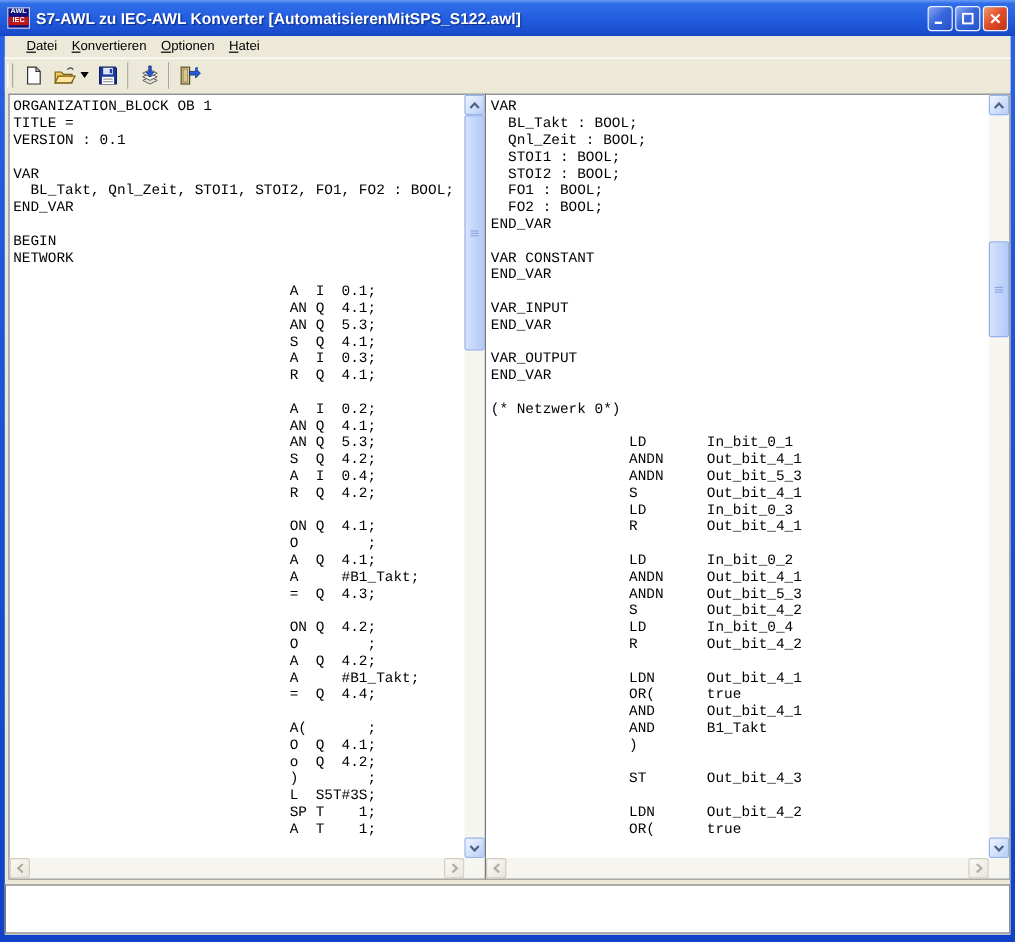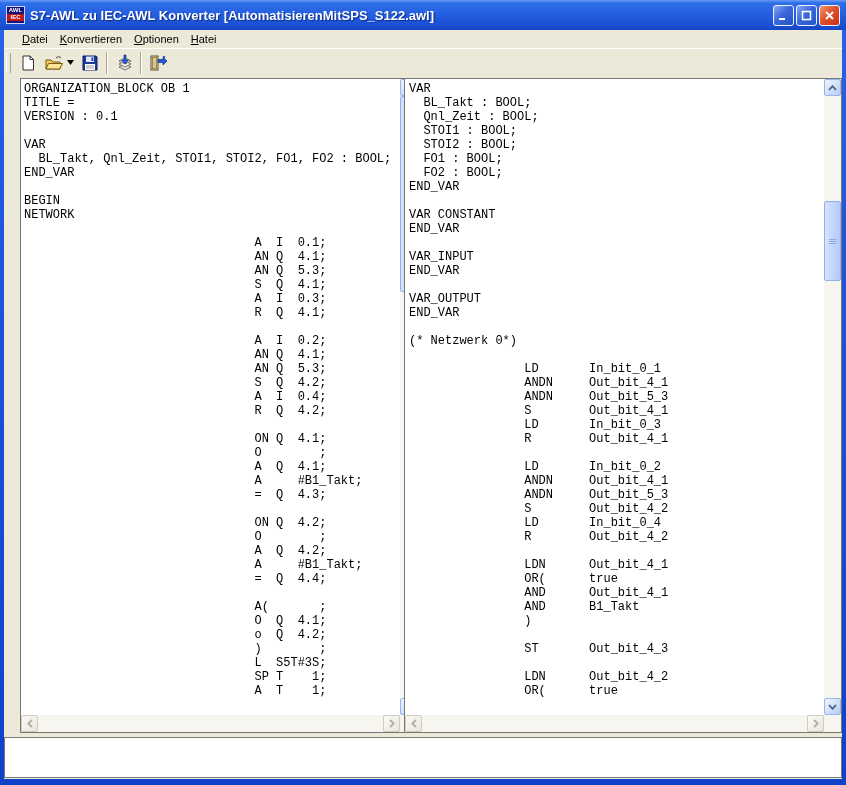--- a/index.html
+++ b/index.html
@@ -61,21 +61,21 @@
     width:24px;height:24px;display:flex;align-items:center;justify-content:center;
     margin:0 1px;
   }
   .tbtn.narrow{width:11px;margin-left:-2px;}
   .tsep{width:1px;height:22px;background:#a9a593;border-right:1px solid #fff;margin:0 3px;}
   
   .pane{
     position:absolute;top:48px;height:655px;background:#fff;
     border:1px solid #777;box-sizing:border-box;
   }
-  .pane.left{left:16px;width:398px;padding-left:12px;}
+  .pane.left{left:3px;width:398px;padding-left:12px;}
   .pane.right{left:400px;right:0;}
   .code{
     position:absolute;left:0;top:0;right:17px;bottom:17px;overflow:hidden;
     margin:0;padding:3px 0 0 3px;
     font-family:"Liberation Mono","DejaVu Sans Mono",monospace;
     font-size:12px;line-height:14px;color:#000;white-space:pre;
   }
   .vscroll{
     position:absolute;top:0;right:0;bottom:17px;width:17px;
     background:#f6f5f0;

